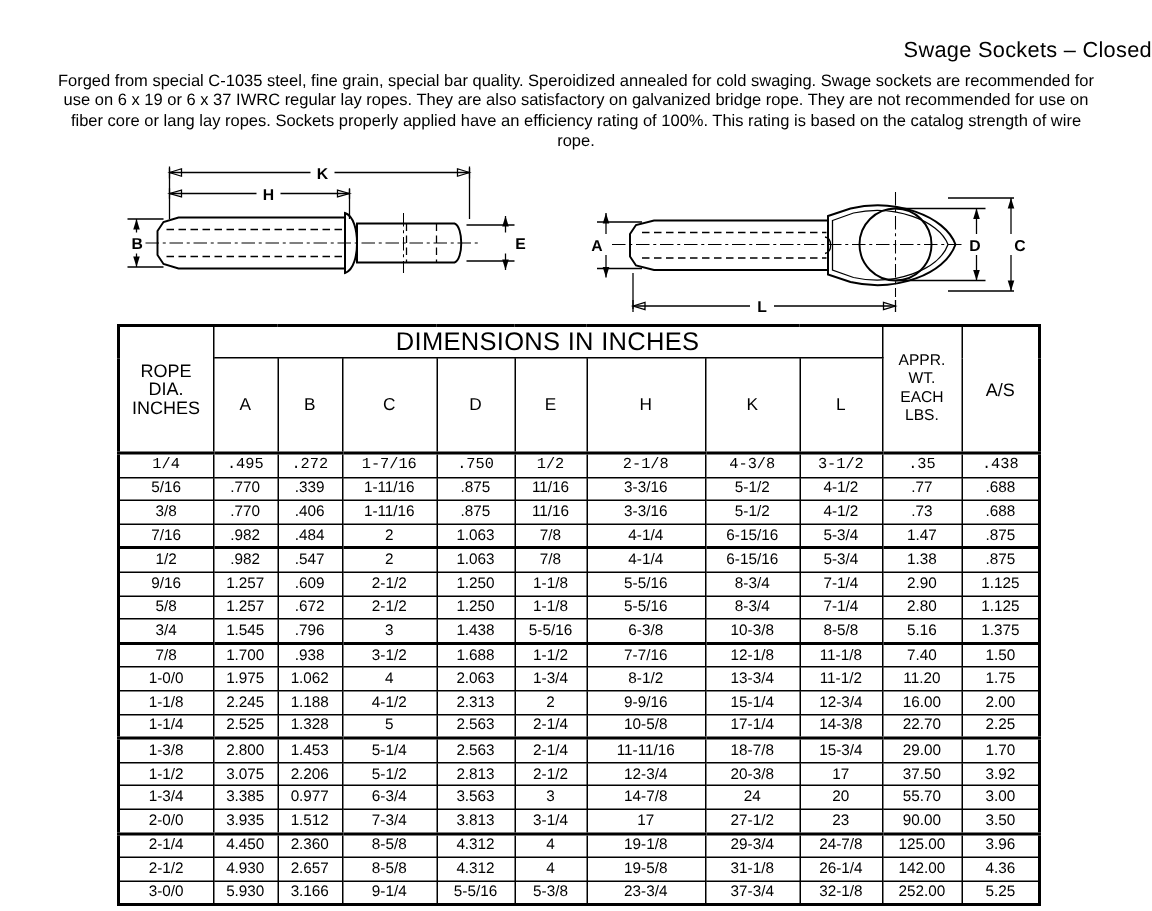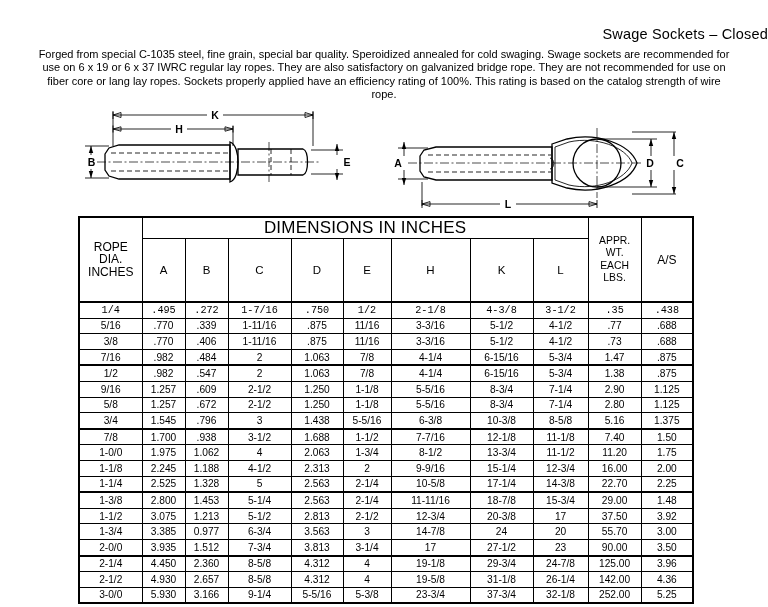--- a/index.html
+++ b/index.html
@@ -451,26 +451,26 @@
           <td>1-3/8</td>
           <td>2.800</td>
           <td>1.453</td>
           <td>5-1/4</td>
           <td>2.563</td>
           <td>2-1/4</td>
           <td>11-11/16</td>
           <td>18-7/8</td>
           <td>15-3/4</td>
           <td>29.00</td>
-          <td>1.48</td>
+          <td>1.70</td>
         </tr>
         <tr>
           <td>1-1/2</td>
           <td>3.075</td>
-          <td>1.213</td>
+          <td>2.206</td>
           <td>5-1/2</td>
           <td>2.813</td>
           <td>2-1/2</td>
           <td>12-3/4</td>
           <td>20-3/8</td>
           <td>17</td>
           <td>37.50</td>
           <td>3.92</td>
         </tr>
         <tr>

